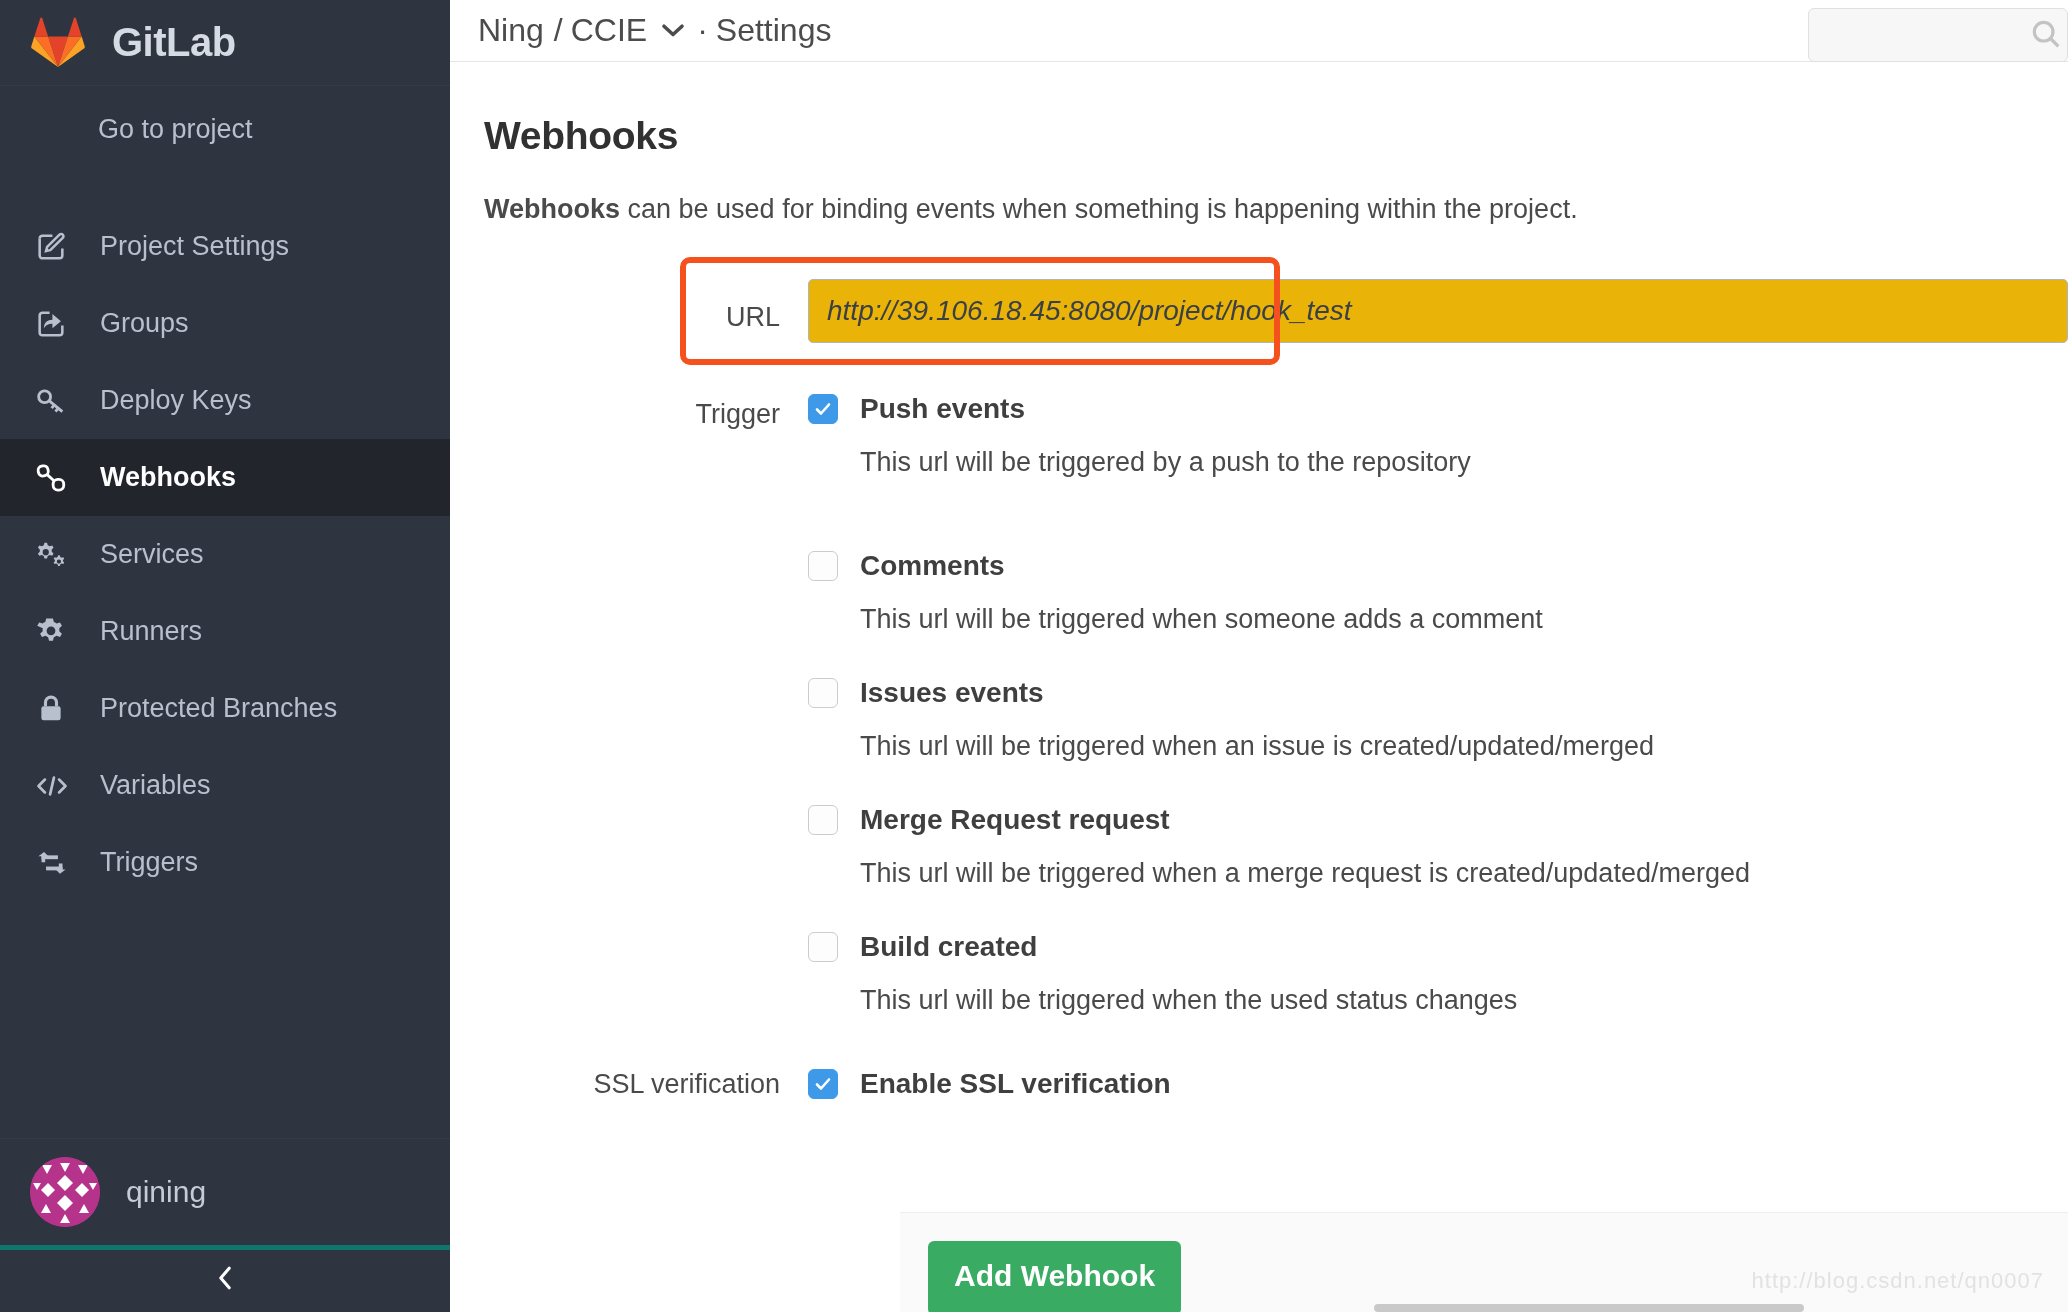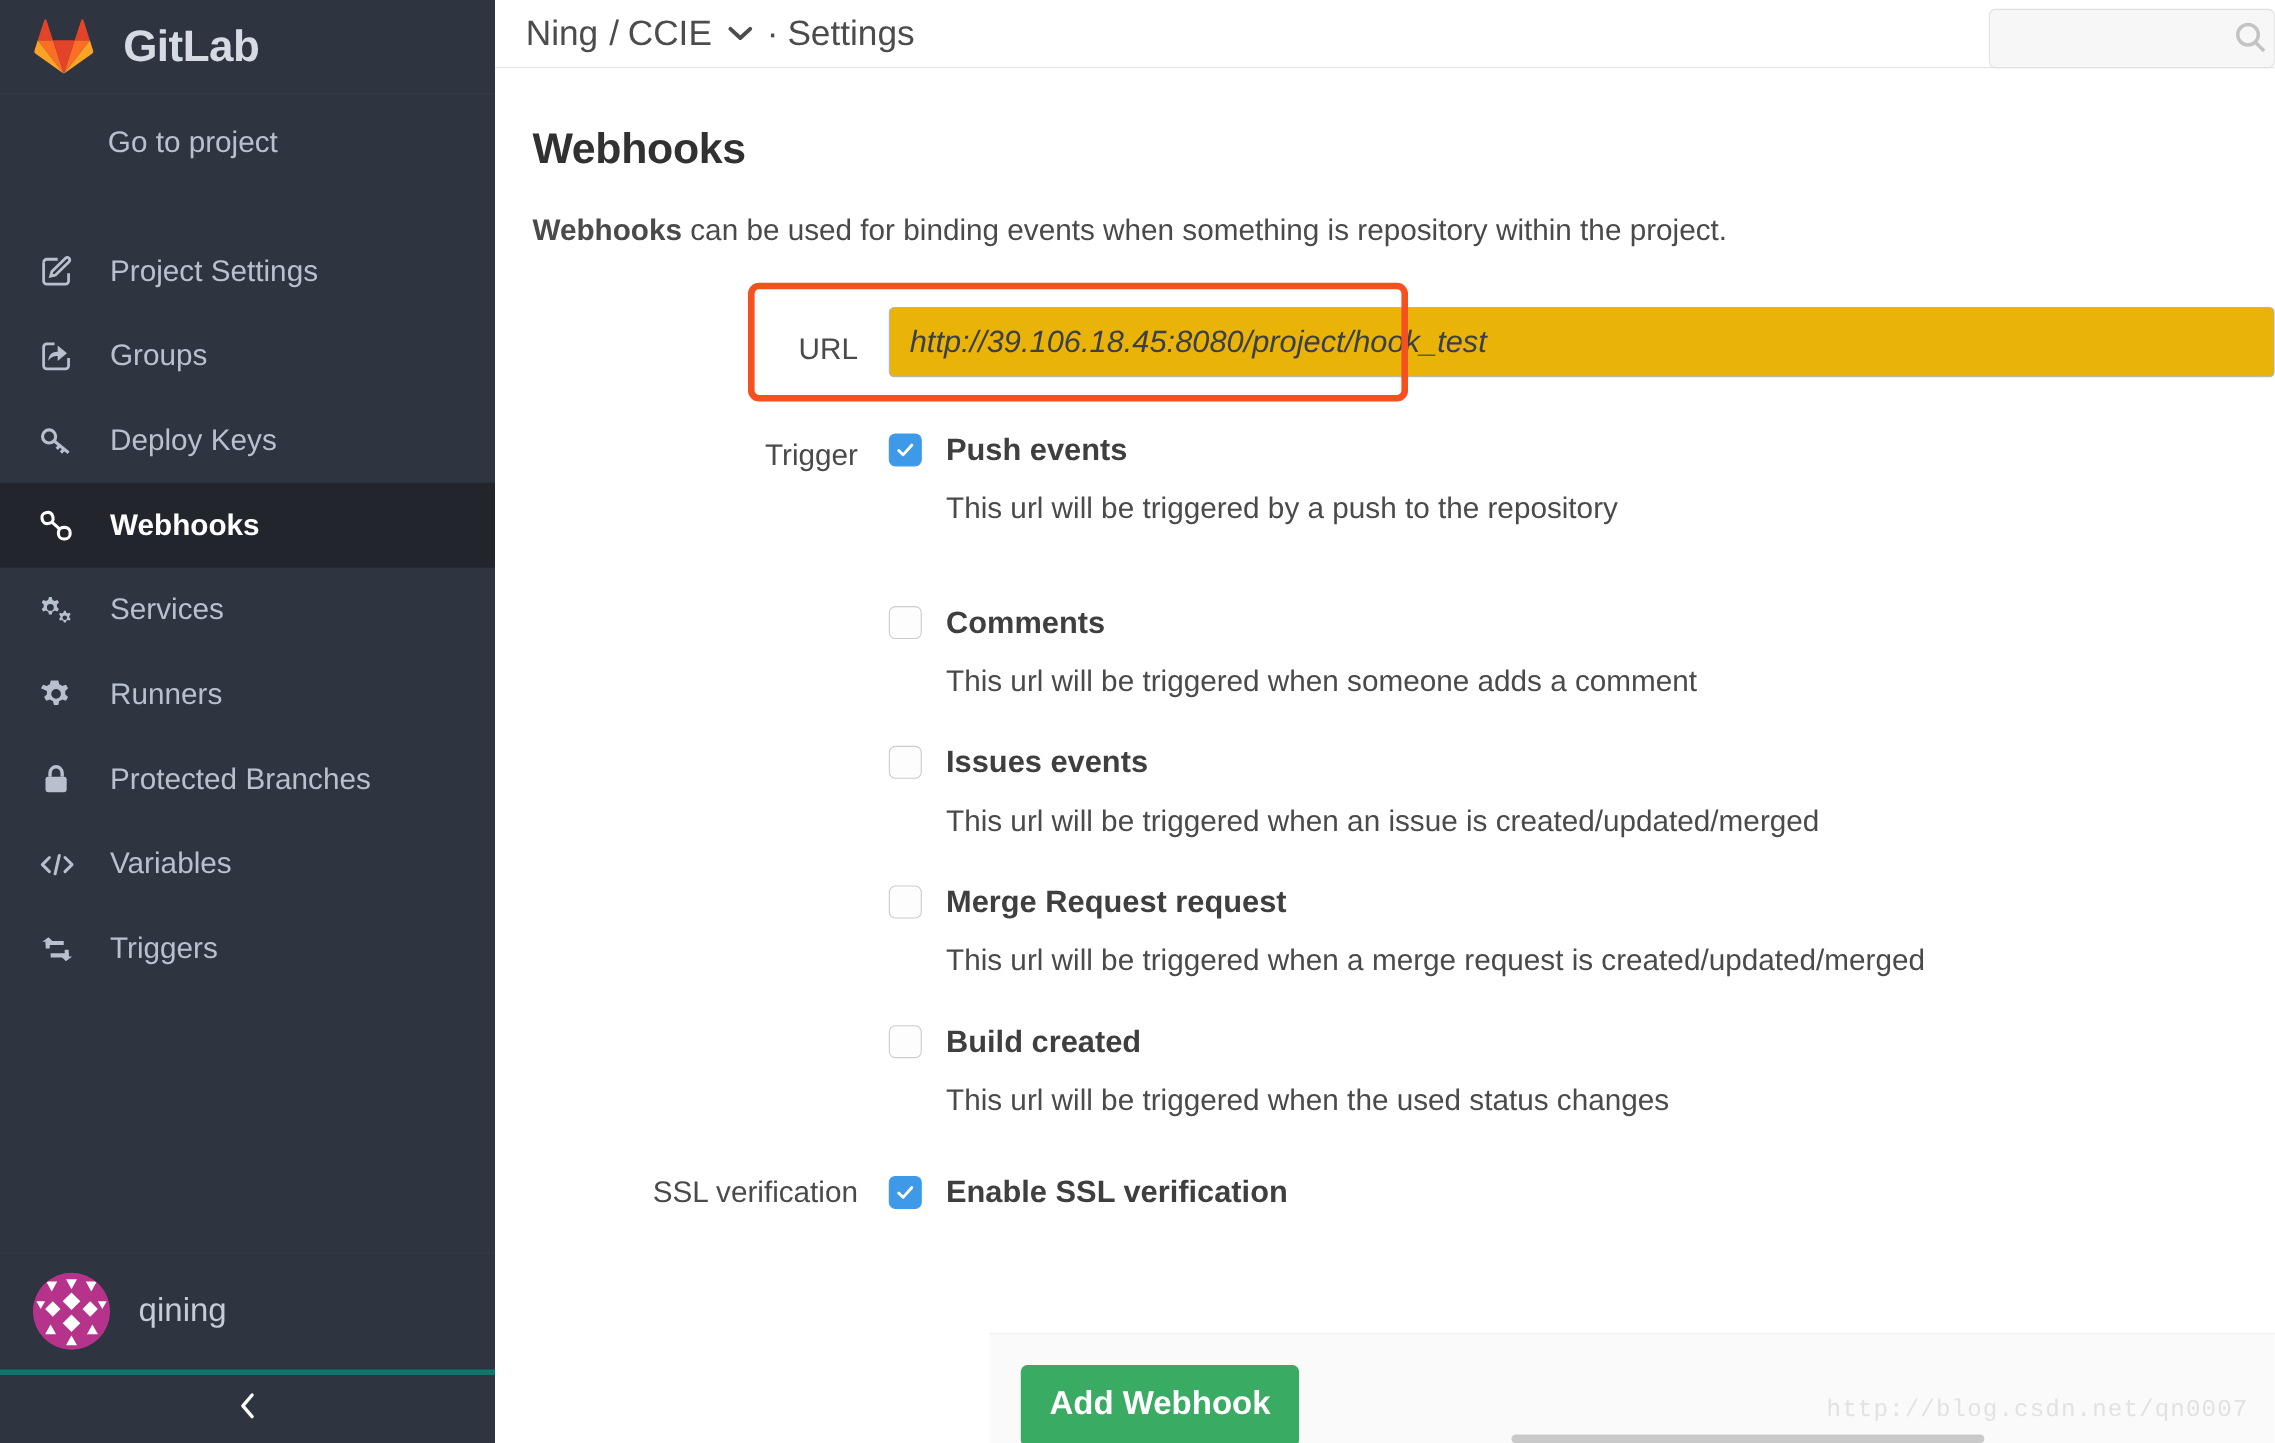--- a/index.html
+++ b/index.html
@@ -215,21 +215,21 @@
     font-size: 30px;
     font-weight: 700;
     font-family: "Liberation Sans", sans-serif;
     padding: 18px 26px 22px 26px;
     cursor: pointer;
     white-space: nowrap;
   }
   .watermark {
     position: absolute;
     right: 24px; bottom: 18px;
-    font-family: Liberation Mono, monospace;
+    font-family: Liberation Sans, sans-serif;
     font-size: 22px;
     color: #e2e2e2;
     letter-spacing: 1px;
   }
   .scroll-stub {
     position: absolute;
     left: 474px; bottom: 0;
     width: 430px; height: 8px;
     background: #c9c9c9;
     border-radius: 4px;
@@ -427,21 +427,21 @@
           </svg>
         </span>
       </div>
     </header>
 
     <div class="content">
 
       <h1 class="page-title">Webhooks</h1>
 
       <p class="page-desc">
-        <b>Webhooks</b><span> can be used for binding events when something is repository within the project.</span>
+        <b>Webhooks</b><span> can be used for binding events when something is happening within the project.</span>
       </p>
 
       <div class="form">
 
         <div class="redbox"></div>
 
         <div class="row url-row">
           <div class="row-label">URL</div>
           <input class="url-input" type="text" value="http://39.106.18.45:8080/project/hook_test" style="">
         </div>

